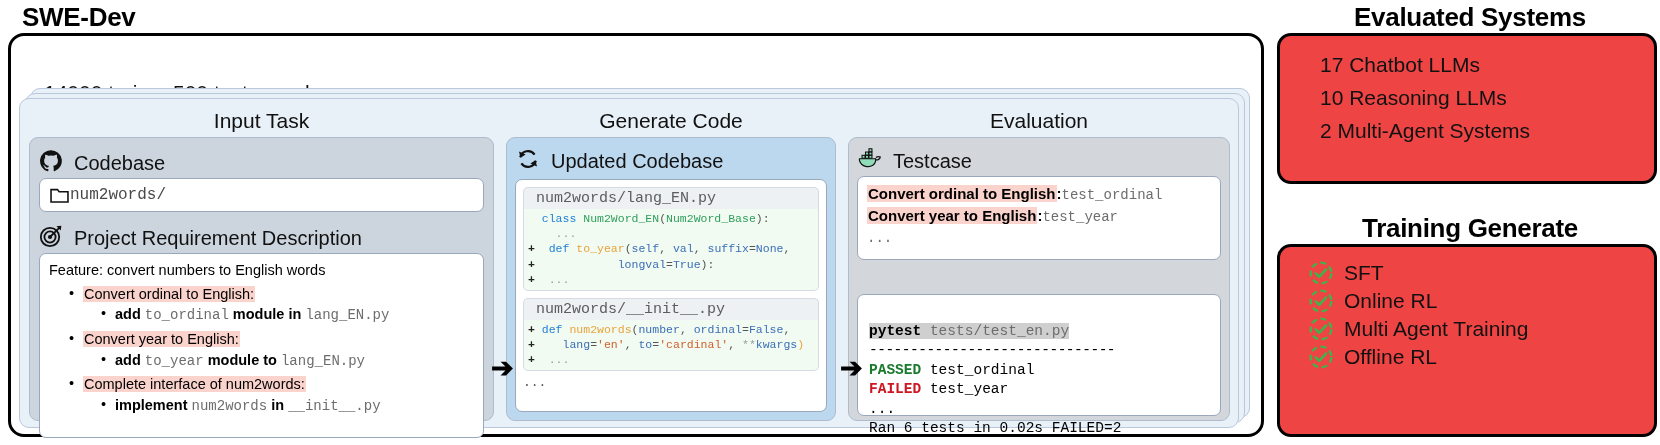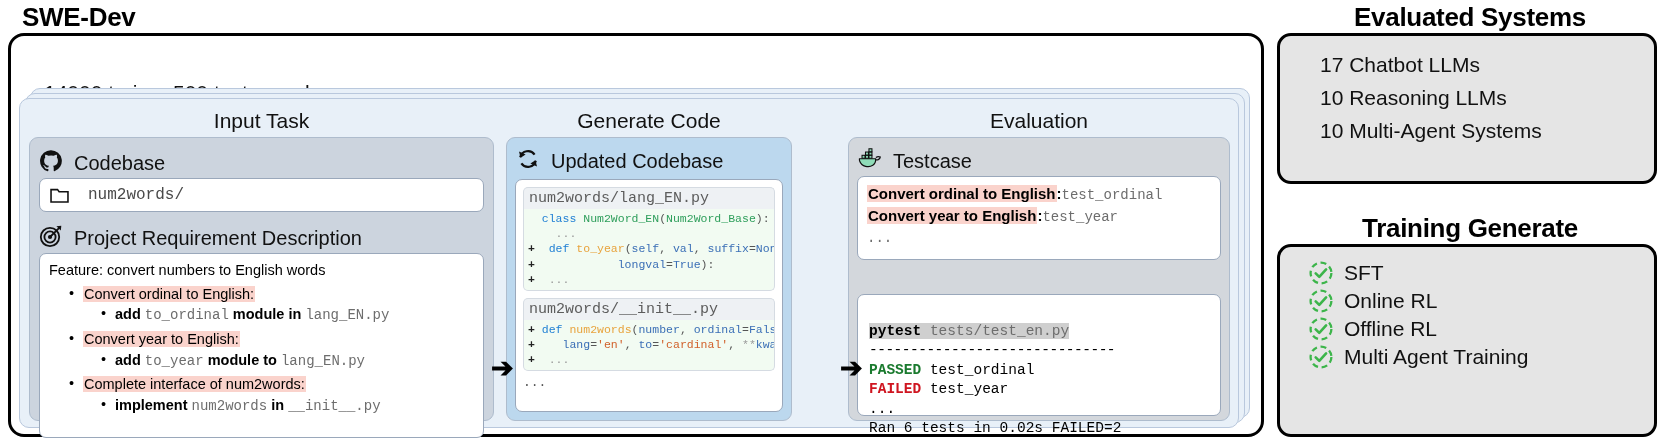--- a/index.html
+++ b/index.html
@@ -20,61 +20,61 @@
   
   .stack{position:absolute;border:1.5px solid #b9c8dd;border-radius:10px;background:#e8f0f8;box-sizing:border-box;}
   #stack3{left:30px;top:88px;width:1220px;height:330px;}
   #stack2{left:25px;top:93px;width:1220px;height:330px;}
   .panels-wrap{position:absolute;left:19px;top:98px;width:1220px;height:330px;
     border:1.5px solid #b9c8dd;border-radius:10px;background:#e8f0f8;box-sizing:border-box;}
 
   
   .col{position:absolute;top:6px;height:316px;box-sizing:border-box;}
   #col-input{left:9px;width:465px;}
-  #col-generate{left:486px;width:286px;}
+  #col-generate{left:486px;width:330px;}
   #col-eval{left:828px;width:382px;}
   .col-title{text-align:center;font-size:21px;color:#111;height:31px;line-height:31px;}
 
   
   .panel{position:absolute;left:0;right:0;top:32px;bottom:0;border-radius:9px;
     border:1.5px solid #aebccd;box-sizing:border-box;padding:6px 9px 9px 9px;}
   #panel-input{background:#ccd4de;}
   #panel-generate{background:#bcd8ee;}
   #panel-eval{background:#d3d7dc;}
 
   
   .sec-head{display:flex;align-items:flex-end;gap:11px;height:29px;margin-bottom:5px;}
   .sec-head .lbl{font-size:20px;color:#111;line-height:1;}
   .ico{width:24px;height:24px;flex:0 0 24px;display:block;}
 
   
   .wbox{background:#fff;border:1.5px solid #9aa8bb;border-radius:7px;box-sizing:border-box;}
 
   
-  #codebase-box{height:34px;display:flex;align-items:center;gap:19px;padding:0 10px;margin-bottom:7px;}
+  #codebase-box{height:34px;display:flex;align-items:center;gap:1px;padding:0 10px;margin-bottom:7px;}
   .mono{font-family:"Liberation Mono","DejaVu Sans Mono",monospace;}
   .path-txt{font-size:16px;color:#4a4a4a;}
 
   
   #prd-box{height:185px;padding:6px 9px;font-size:14.5px;line-height:1.42;}
   .hl{background:#fad3cc;padding:0 1px;}
   .bold{font-weight:bold;}
   .code-g{font-family:"Liberation Mono","DejaVu Sans Mono",monospace;color:#6d6d6d;font-size:14px;}
   ul.b1{list-style:none;margin:2px 0 0 0;padding:0 0 0 20px;}
   ul.b1>li{position:relative;padding-left:14px;margin-top:3px;}
   ul.b1>li:before{content:"•";position:absolute;left:0;top:-1px;}
   ul.b2{list-style:none;margin:0;padding:0 0 0 18px;}
   ul.b2>li{position:relative;padding-left:14px;}
   ul.b2>li:before{content:"•";position:absolute;left:0;top:-1px;}
 
   
   #gen-inner{position:absolute;left:8px;right:8px;top:41px;bottom:8px;
     background:#fff;border:1.5px solid #9aa8bb;border-radius:7px;padding:7px 7px 5px 7px;box-sizing:border-box;}
   .file-head{background:#eef1f4;border:1px solid #d5dbe2;border-bottom:none;border-radius:5px 5px 0 0;
-    padding:2px 5px;font-family:"Liberation Mono","DejaVu Sans Mono",monospace;font-size:15px;color:#5c5c5c;}
+    padding:2px 12px;font-family:"Liberation Mono","DejaVu Sans Mono",monospace;font-size:15px;color:#5c5c5c;}
   .code-body{background:#f2fbf2;border:1px solid #d5dbe2;border-top:none;border-radius:0 0 5px 5px;
     padding:2px 4px 3px 4px;font-family:"Liberation Mono","DejaVu Sans Mono",monospace;
     font-size:11.5px;line-height:1.32;white-space:pre;overflow:hidden;}
   .plus{color:#222;font-weight:bold;}
   .kw{color:#1f7fd4;}
   .cls{color:#2e9e5b;}
   .fn{color:#e8a33d;}
   .param{color:#3b6fb6;}
   .val{color:#d1602a;}
   .dots{color:#999;}
@@ -94,21 +94,21 @@
   .sep{color:#000;letter-spacing:-0.5px;}
   .pass{color:#1a7a2e;font-weight:bold;}
   .fail{color:#cf1520;font-weight:bold;}
 
   
   .arrow{position:absolute;font-size:27px;line-height:1;color:#000;font-weight:bold;}
   #arrow1{left:471px;top:256px;}
   #arrow2{left:820px;top:256px;}
 
   
-  .rcard{position:absolute;border:3px solid #000;border-radius:14px;background:#e5e5e5;box-sizing:border-box;}
+  .rcard{position:absolute;border:3px solid #000;border-radius:14px;background:#ef4444;box-sizing:border-box;}
   #eval-sys-card{left:1277px;top:33px;width:380px;height:151px;padding:12px 0 0 40px;}
   #train-sup-card{left:1277px;top:244px;width:380px;height:193px;padding:12px 0 0 28px;}
   .rline{font-size:21px;color:#111;line-height:1.58;}
   .tline{display:flex;align-items:center;gap:10px;font-size:21px;color:#111;line-height:1.28;margin:1px 0;}
 </style>
 </head>
 <body>
 
 <div class="root">
 
@@ -265,21 +265,21 @@
       </div>
     </div>
 
     <div class="arrow" id="arrow1">➔</div>
     <div class="arrow" id="arrow2">➔</div>
   </div>
 
   <div class="rcard" id="eval-sys-card">
     <div class="rline">17 Chatbot LLMs</div>
     <div class="rline">10 Reasoning LLMs</div>
-    <div class="rline">10 Multi-Agent Systems</div>
+    <div class="rline">2 Multi-Agent Systems</div>
   </div>
 
   <div class="rcard" id="train-sup-card">
     <div class="tline">
       <span class="ico" style="width:26px;height:26px;flex:0 0 26px">
         <svg viewBox="0 0 24 24" width="26" height="26">
             <circle cx="12" cy="12" r="9.6" fill="none" stroke="#3cb54a" stroke-width="2.1" stroke-dasharray="5.5 3.4"></circle>
             <path d="M7.1 12.3 l3.3 3.3 l6.3 -6.9" fill="none" stroke="#3cb54a" stroke-width="2.4" stroke-linecap="round" stroke-linejoin="round"></path>
           </svg>
       </span>
@@ -294,26 +294,26 @@
       </span>
       <span>Online RL</span>
     </div>
     <div class="tline">
       <span class="ico" style="width:26px;height:26px;flex:0 0 26px">
         <svg viewBox="0 0 24 24" width="26" height="26">
             <circle cx="12" cy="12" r="9.6" fill="none" stroke="#3cb54a" stroke-width="2.1" stroke-dasharray="5.5 3.4"></circle>
             <path d="M7.1 12.3 l3.3 3.3 l6.3 -6.9" fill="none" stroke="#3cb54a" stroke-width="2.4" stroke-linecap="round" stroke-linejoin="round"></path>
           </svg>
       </span>
-      <span>Offline RL</span>
+      <span>Multi Agent Training</span>
     </div>
     <div class="tline">
       <span class="ico" style="width:26px;height:26px;flex:0 0 26px">
         <svg viewBox="0 0 24 24" width="26" height="26">
             <circle cx="12" cy="12" r="9.6" fill="none" stroke="#3cb54a" stroke-width="2.1" stroke-dasharray="5.5 3.4"></circle>
             <path d="M7.1 12.3 l3.3 3.3 l6.3 -6.9" fill="none" stroke="#3cb54a" stroke-width="2.4" stroke-linecap="round" stroke-linejoin="round"></path>
           </svg>
       </span>
-      <span>Multi Agent Training</span>
+      <span>Offline RL</span>
     </div>
   </div>
 
 </div>
 
 </body></html>

